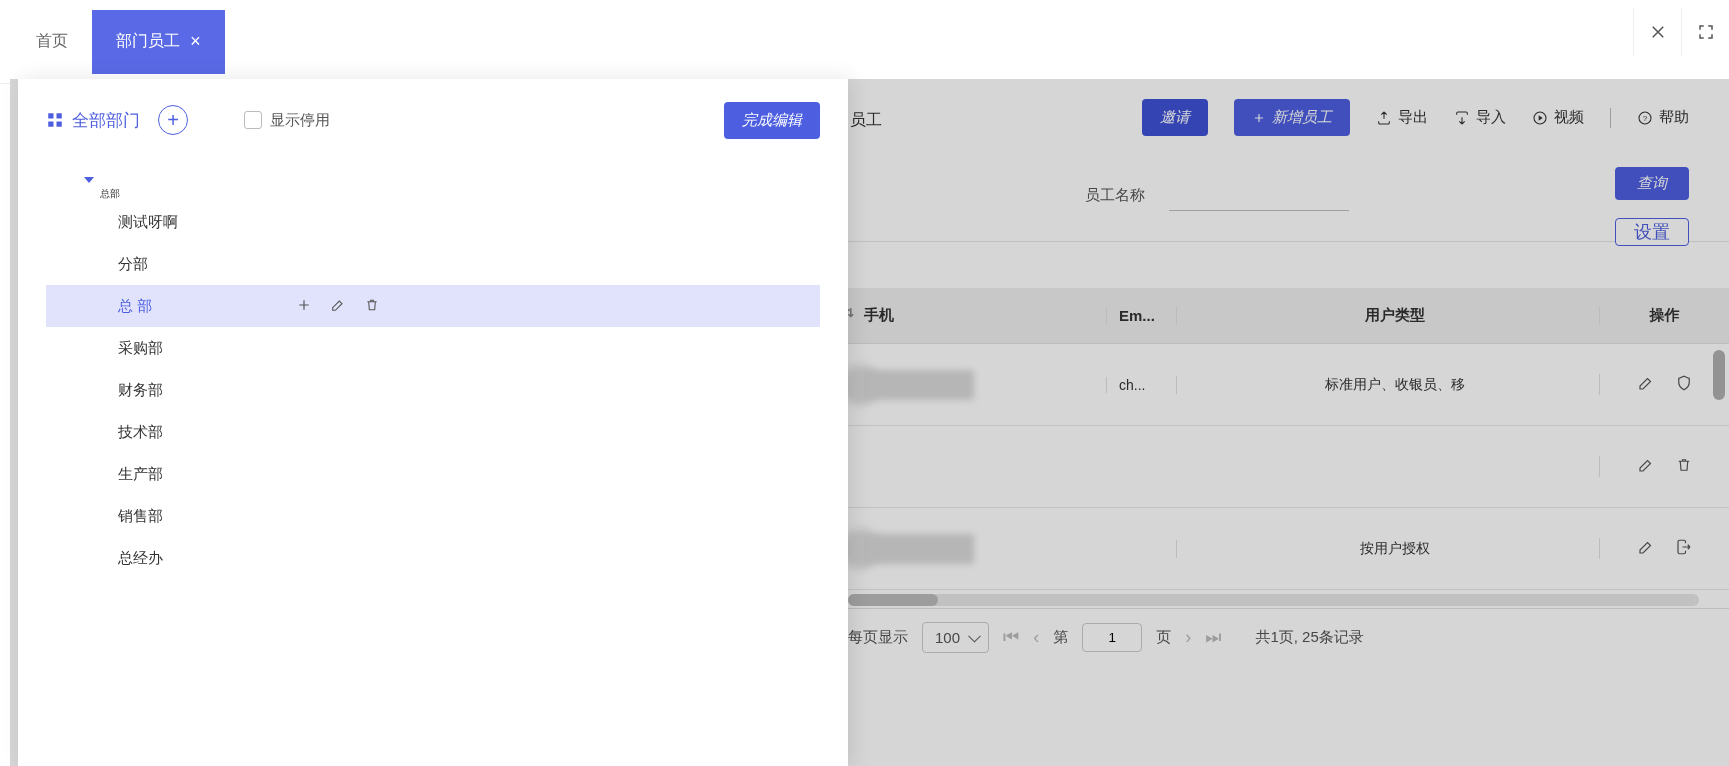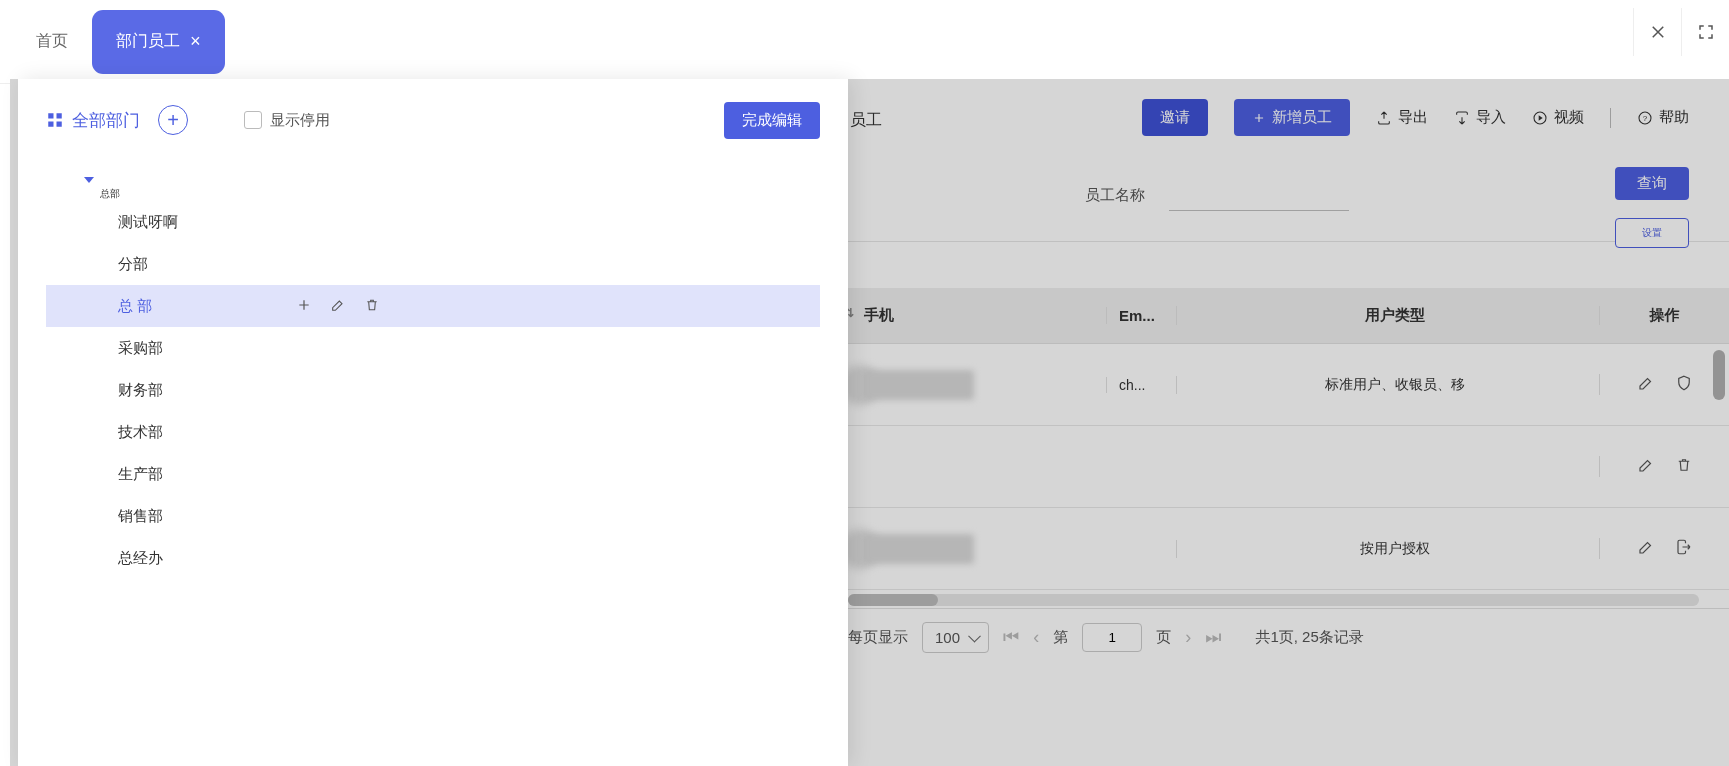--- a/index.html
+++ b/index.html
@@ -31,21 +31,20 @@
       display: flex;
       align-items: center;
       padding: 0 24px;
       cursor: pointer;
       font-size: 16px;
       color: #666;
     }
     .tab.active {
       background: #5a6ae6;
       color: #fff;
-      border-radius: 11px;
     }
     .tab .close {
       margin-left: 10px;
       font-size: 18px;
       line-height: 1;
     }
     .tabbar-right {
       position: absolute;
       right: 0;
       top: 0;
@@ -105,29 +104,30 @@
       background: #4d5fe0;
       color: #fff;
       border: none;
       padding: 9px 18px;
       border-radius: 4px;
       cursor: pointer;
       font-size: 15px;
       display: inline-flex;
       align-items: center;
       gap: 6px;
+      font-style: italic;
     }
     .btn-outline {
       border: 1px solid #4d5fe0;
       color: #4d5fe0;
       background: #fff;
-      padding: 7px 16px;
+      padding: 1px 16px;
       border-radius: 4px;
       cursor: pointer;
-      font-size: 10px;
+      font-size: 18px;
     }
     .link-action {
       color: #333;
       display: inline-flex;
       align-items: center;
       gap: 6px;
       cursor: pointer;
       font-size: 15px;
     }
     .link-action svg { width: 16px; height: 16px; }

